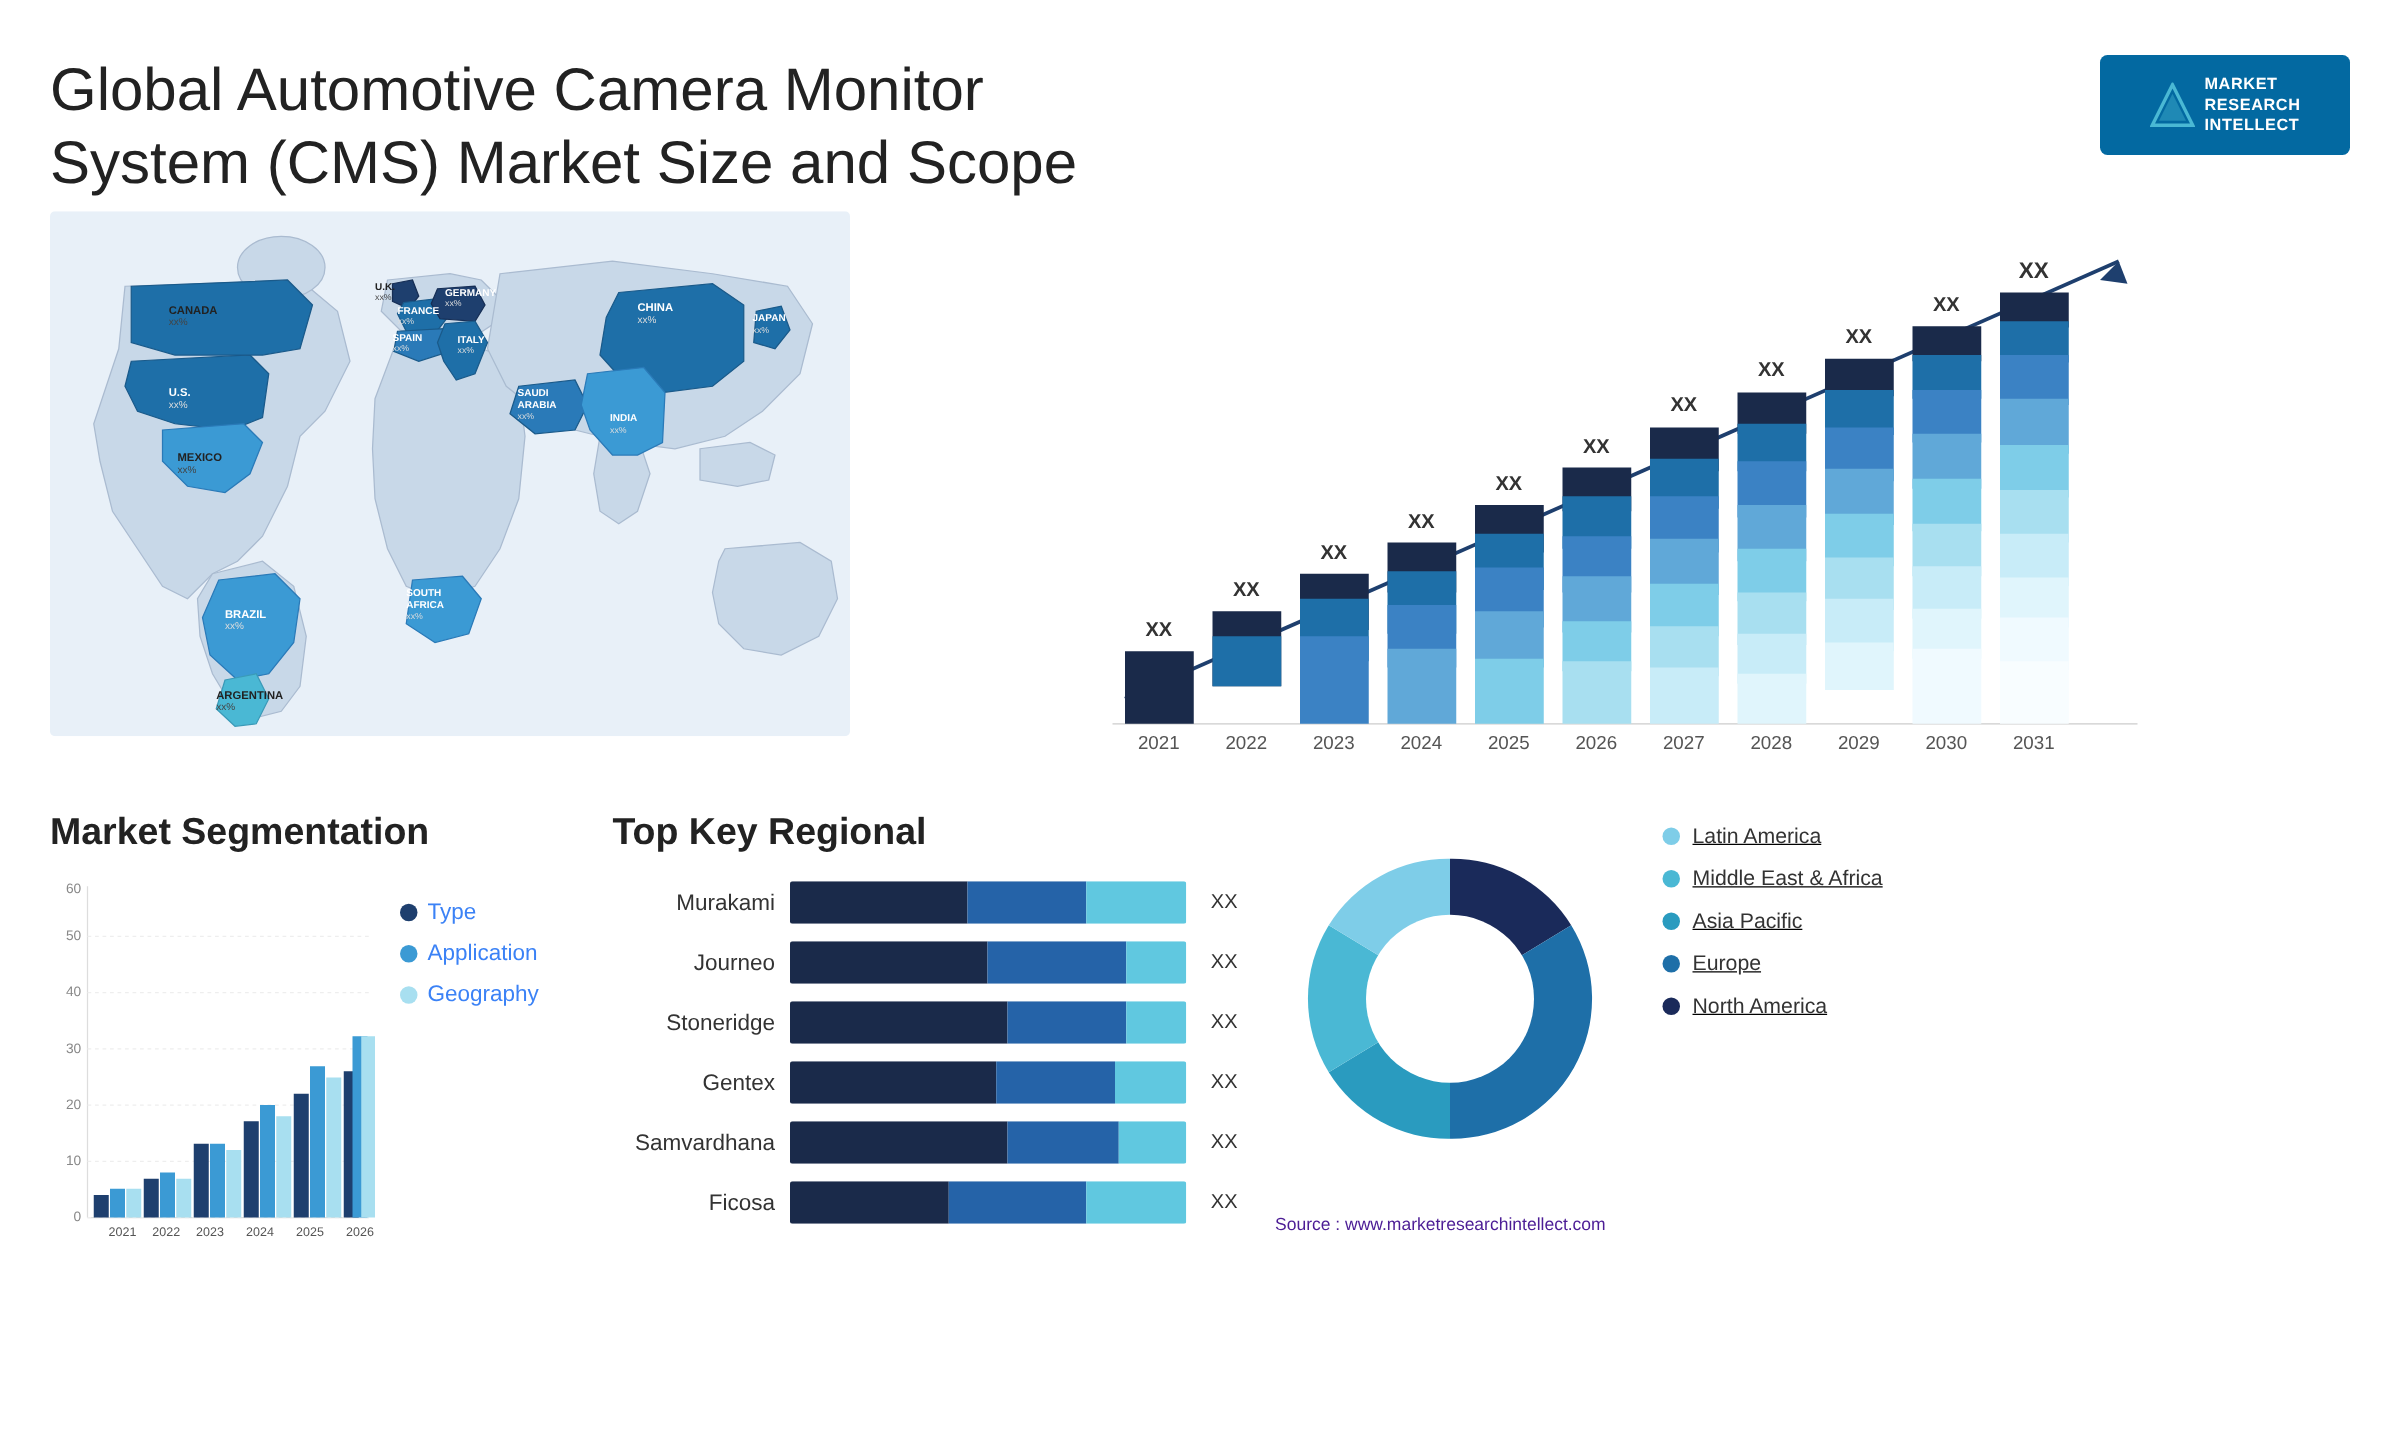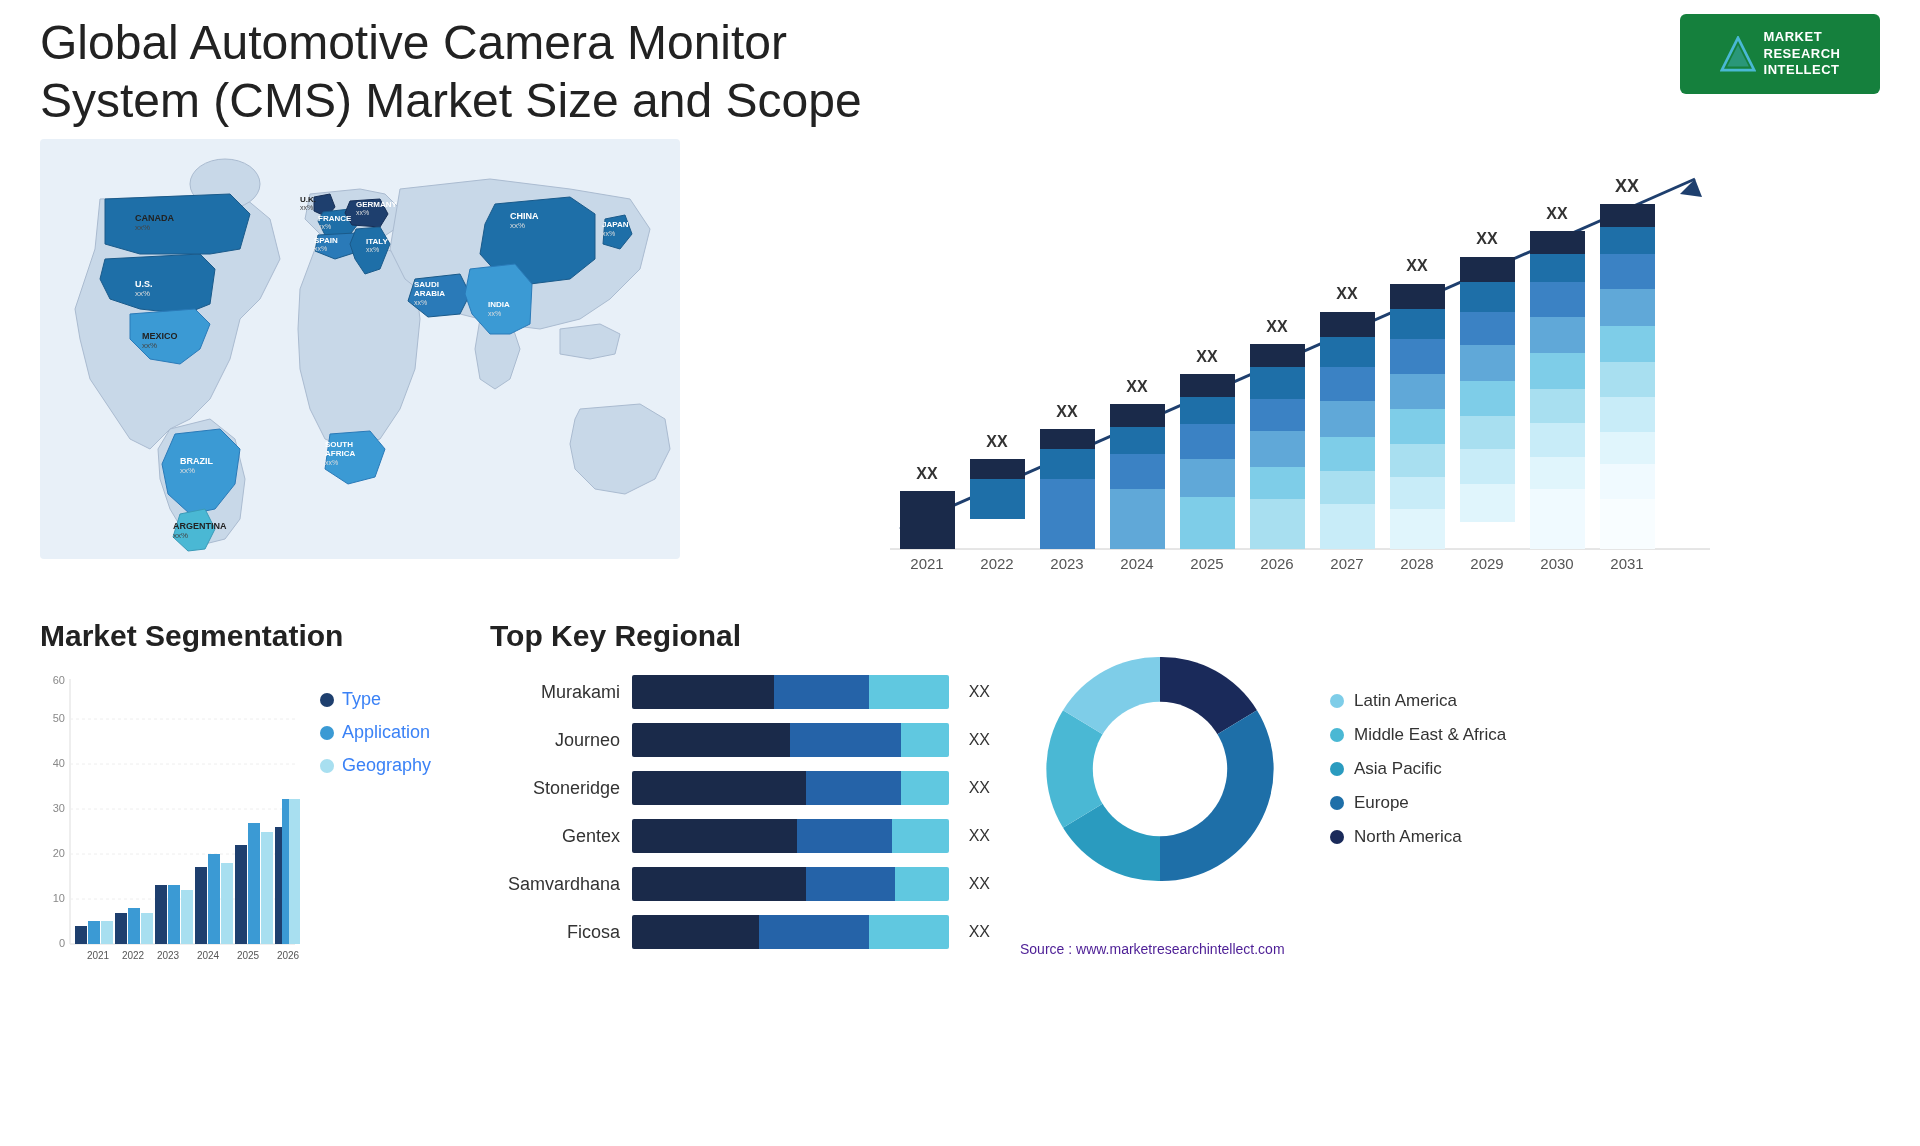--- a/index.html
+++ b/index.html
@@ -10,39 +10,39 @@
       font-family: 'Arial', sans-serif;
       overflow: hidden;
       position: relative;
     }
 
     
     .header {
       display: flex;
       justify-content: space-between;
       align-items: flex-start;
-      padding: 14px 40px 10px 40px;
+      padding: 44px 40px 10px 40px;
     }
     .main-title {
       font-size: 48px;
       font-weight: 400;
       color: #222;
       max-width: 900px;
       line-height: 1.2;
     }
     .logo-area {
       display: flex;
       flex-direction: column;
       align-items: center;
       gap: 4px;
     }
     .logo-box {
       width: 200px;
       height: 80px;
-      background: #15803d;
+      background: #0369a1;
       display: flex;
       align-items: center;
       justify-content: center;
       border-radius: 6px;
       padding: 8px 12px;
       gap: 8px;
     }
     .logo-icon {
       width: 36px;
       height: 36px;
@@ -167,23 +167,24 @@
       flex-shrink: 0;
       align-self: center;
     }
 
     
     .regional-section {
       flex: 1;
     }
     .donut-area {
       display: flex;
-      align-items: center;
+      align-items: flex-start;
       gap: 30px;
       margin-top: 10px;
+      text-decoration: underline;
     }
     .donut-chart {
       width: 280px;
       height: 280px;
       flex-shrink: 0;
     }
     .regional-legend {
       display: flex;
       flex-direction: column;
       gap: 14px;

